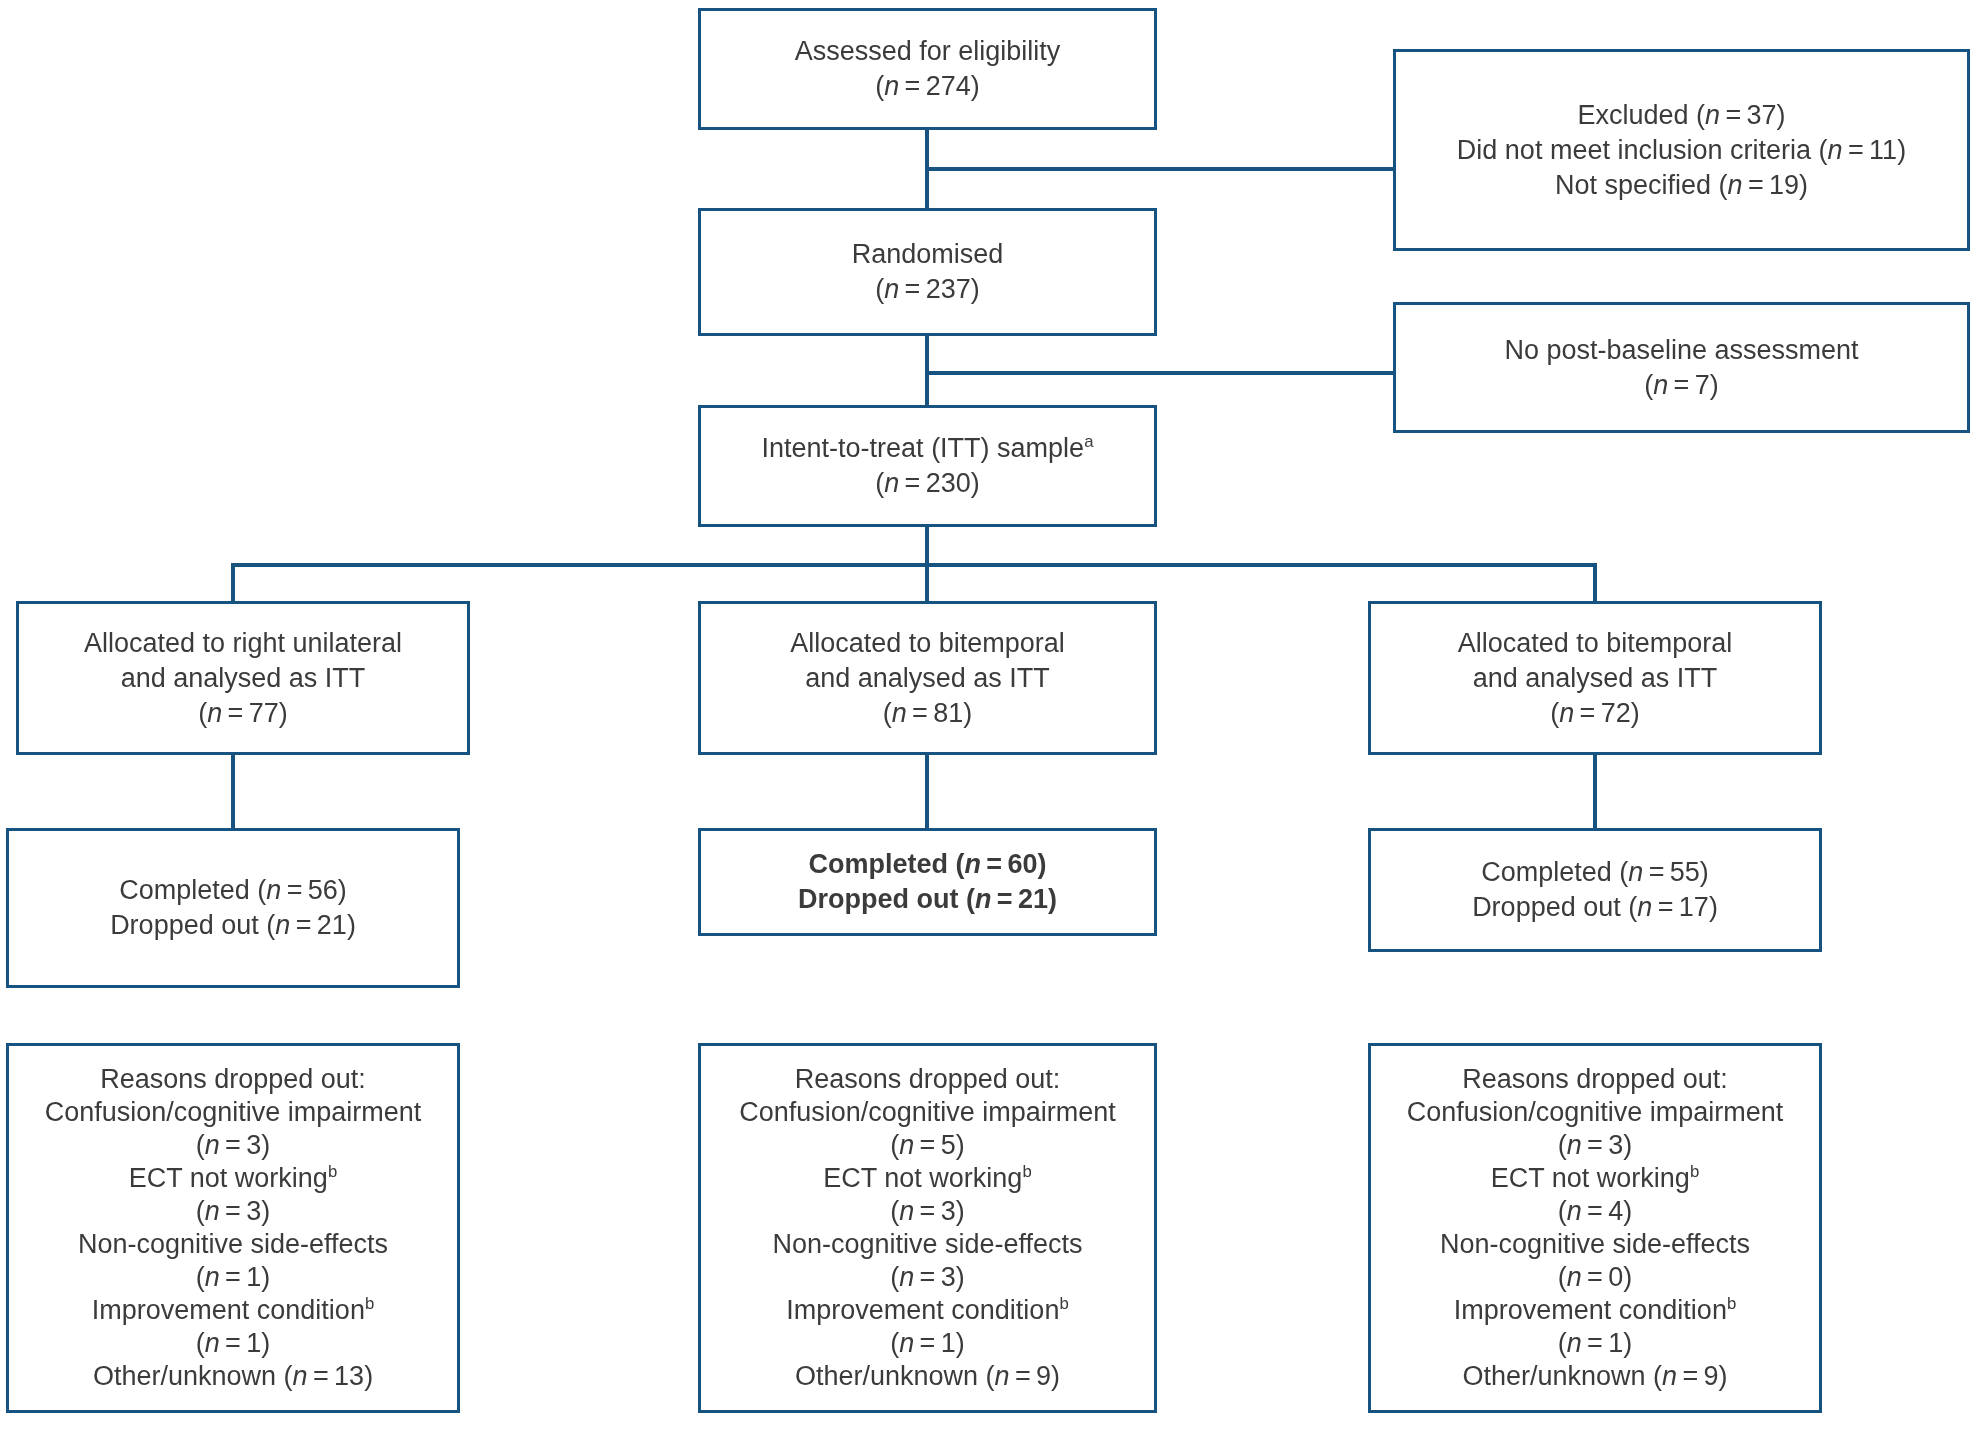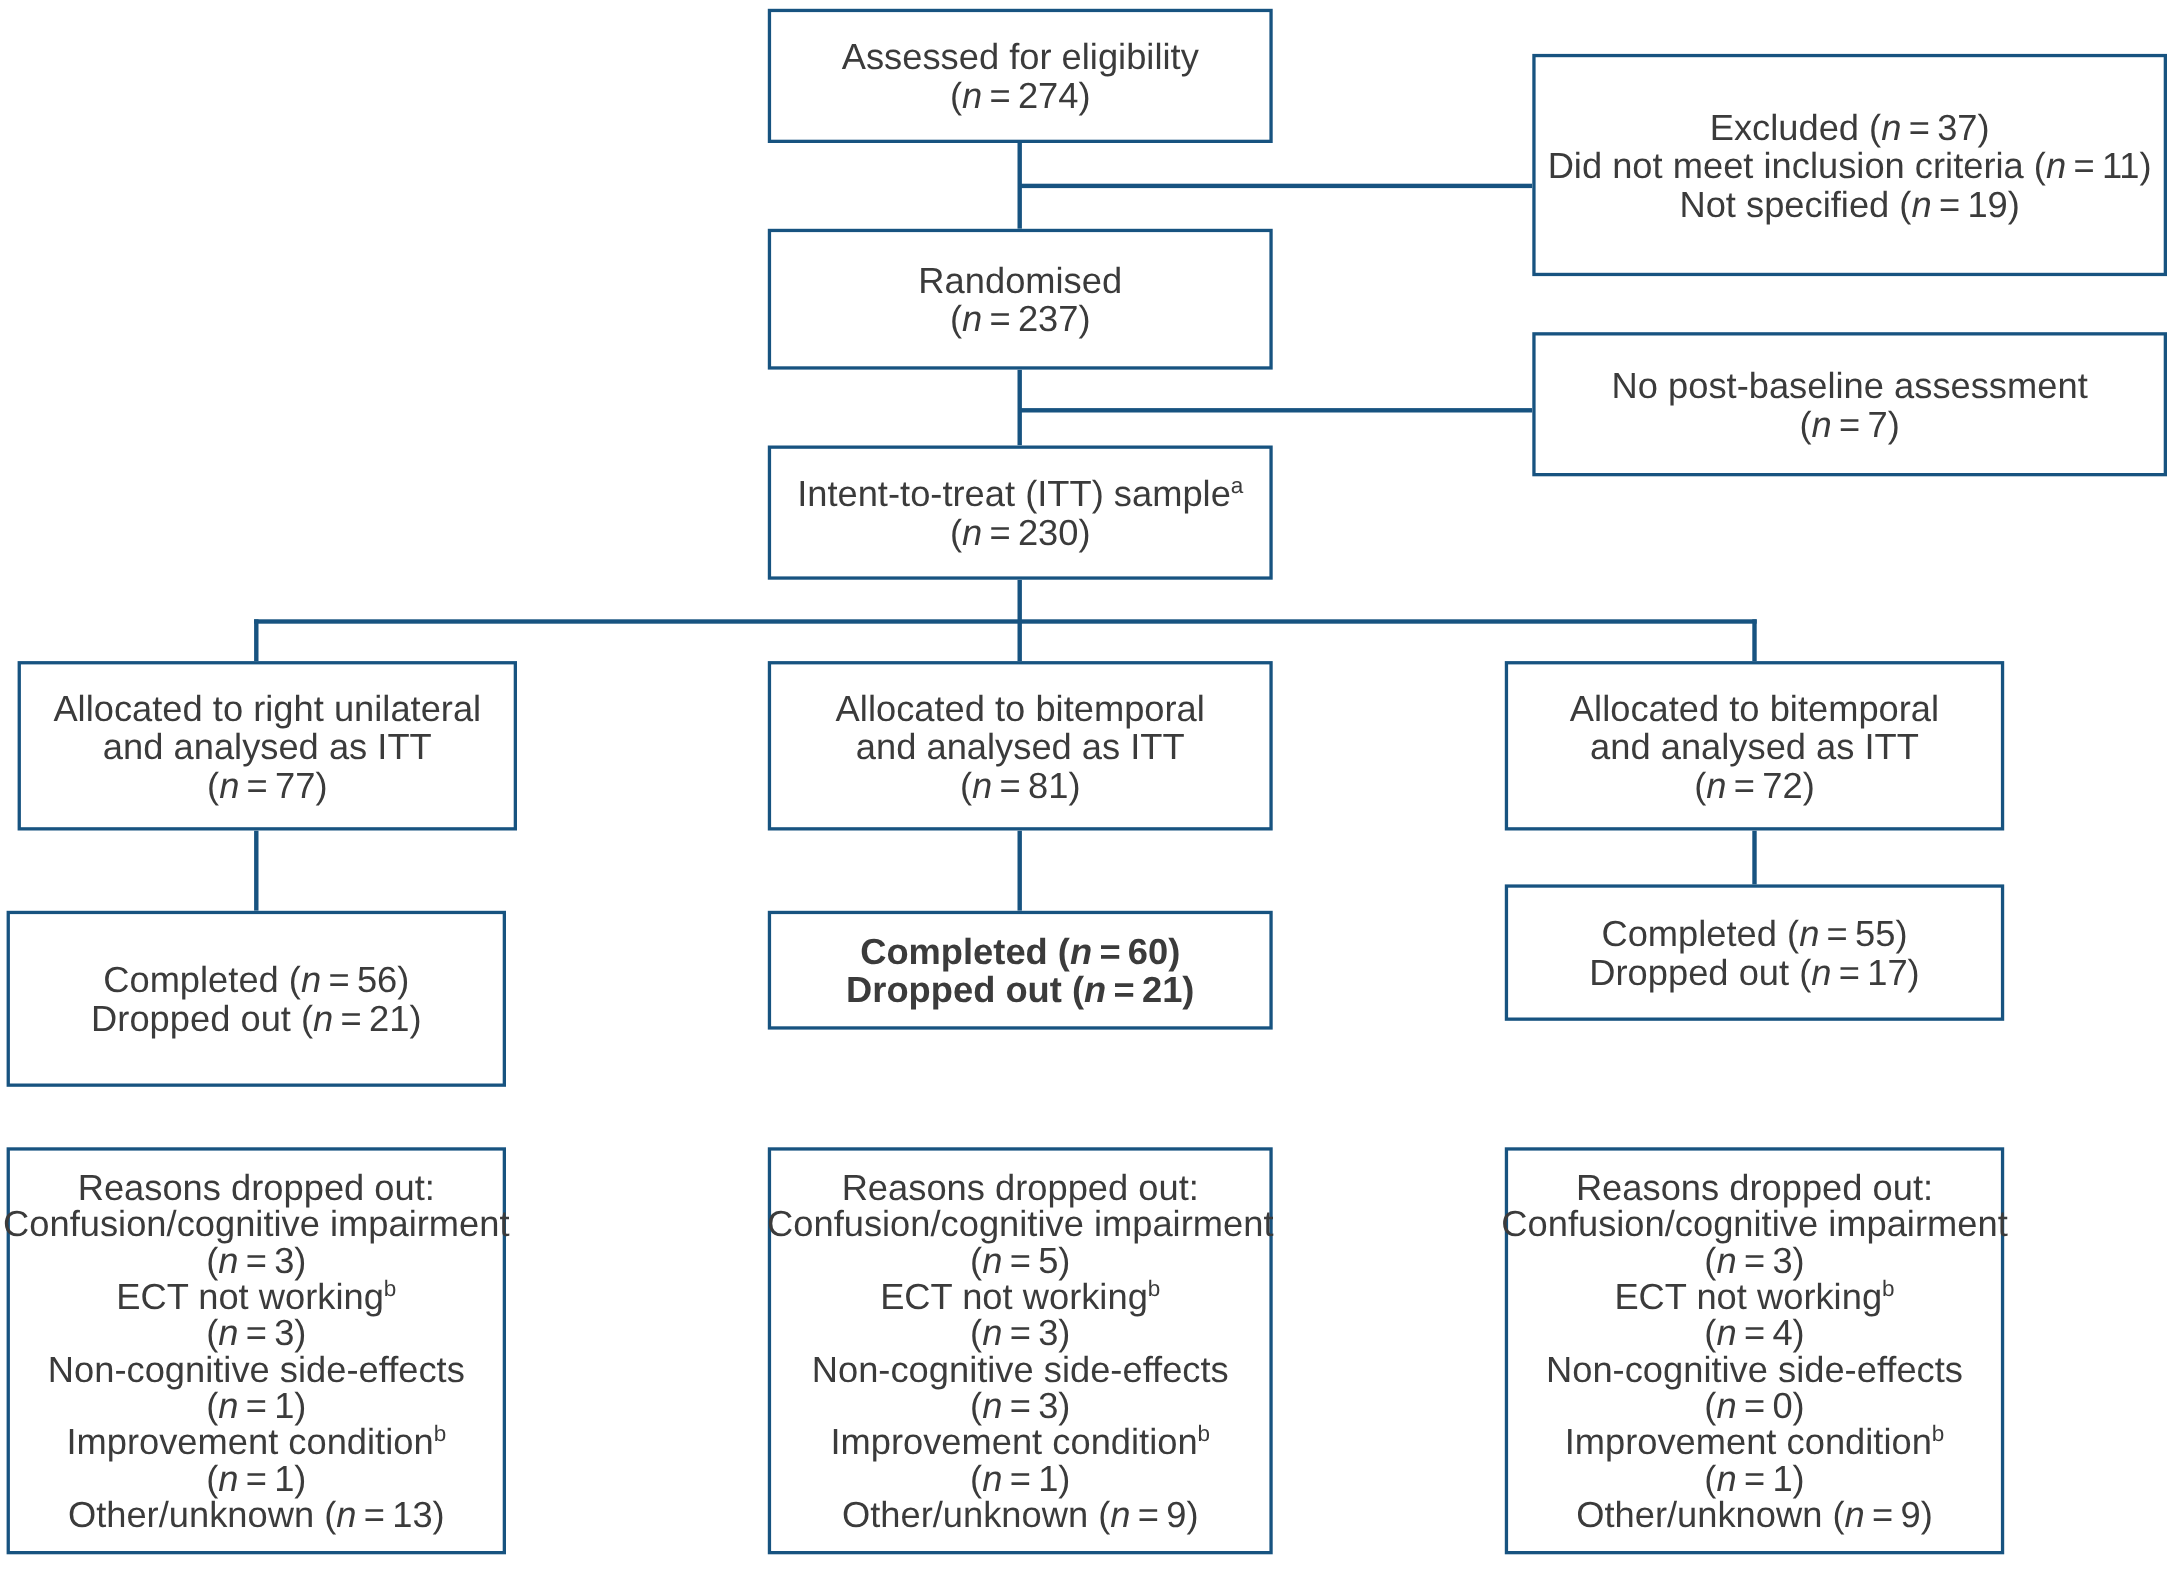--- a/index.html
+++ b/index.html
@@ -18,21 +18,21 @@
   .box {
     position: absolute;
     box-sizing: border-box;
     border: 3px solid var(--line-color, #175380);
     background: #ffffff;
     display: flex;
     flex-direction: column;
     justify-content: center;
     align-items: center;
     text-align: left;
-    font-size: 33px;
+    font-size: 27px;
     line-height: 35px;
   }
   .box .line { white-space: nowrap; }
   .box.reasons { line-height: 33px; }
   .hline, .vline {
     position: absolute;
     background: var(--line-color, #175380);
   }
   .hline { height: 4px; }
   .vline { width: 4px; }
@@ -100,21 +100,21 @@
     </div>
 
   <div class="box" style="left:6px; top:828px; width:454px; height:160px;">
       <div class="line">Completed (<i>n</i> = 56)</div>
       <div class="line">Dropped out (<i>n</i> = 21)</div>
     </div>
   <div class="box" style="left:698px; top:828px; width:459px; height:108px;font-weight:bold;">
       <div class="line">Completed (<i>n</i> = 60)</div>
       <div class="line">Dropped out (<i>n</i> = 21)</div>
     </div>
-  <div class="box" style="left:1368px; top:804px; width:454px; height:124px;">
+  <div class="box" style="left:1368px; top:828px; width:454px; height:124px;">
       <div class="line">Completed (<i>n</i> = 55)</div>
       <div class="line">Dropped out (<i>n</i> = 17)</div>
     </div>
 
   <div class="box reasons" style="left:6px; top:1043px; width:454px; height:370px;">
       <div class="line">Reasons dropped out:</div>
       <div class="line">Confusion/cognitive impairment</div>
       <div class="line">(<i>n</i> = 3)</div>
       <div class="line">ECT not working<sup>b</sup></div>
       <div class="line">(<i>n</i> = 3)</div>

